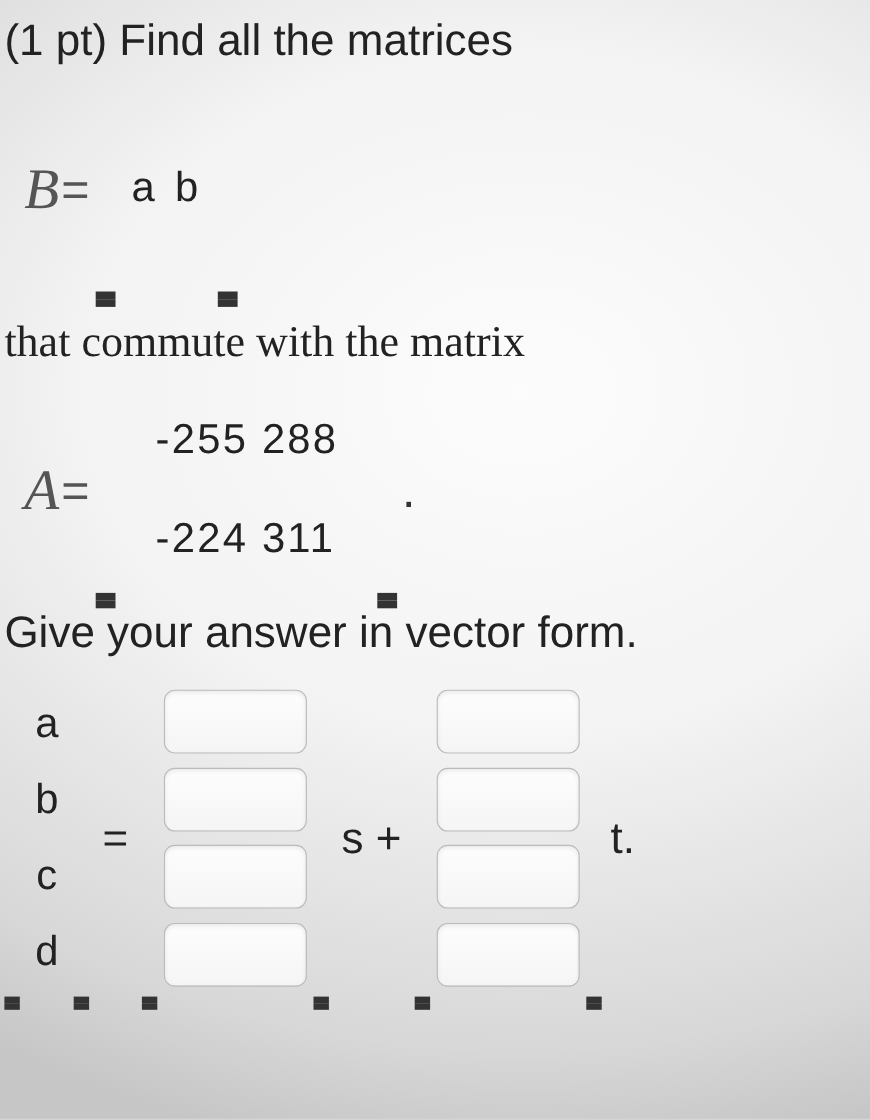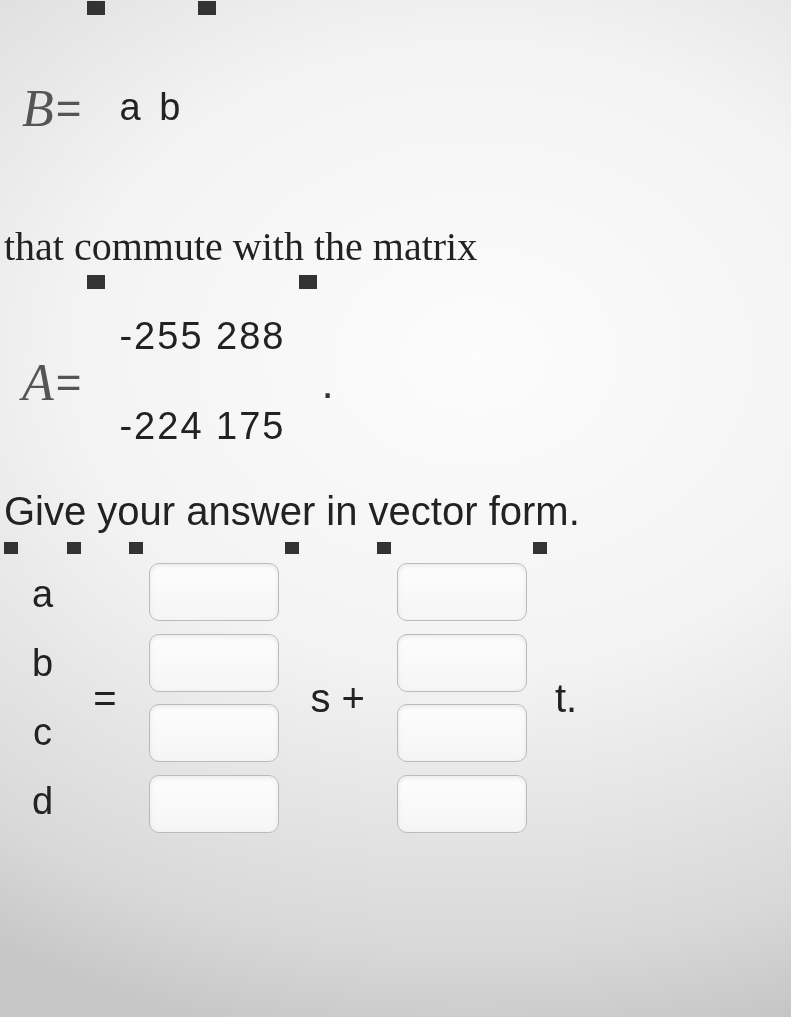--- a/index.html
+++ b/index.html
@@ -17,21 +17,21 @@
     line-height: 1.25;
   }
   .line { margin: 4px 0 10px 0; }
   .italic { font-family: "Times New Roman", Times, serif; font-style: italic; font-size: 52px; color: #555; }
   .row { display: flex; align-items: center; }
   .eqsign { font-family: Arial, sans-serif; font-size: 44px; color: #555; padding: 0 6px 0 2px; }
 
   
   .bracket {
     display: flex;
-    align-items: flex-start;
+    align-items: flex-end;
   }
   .br {
     position: relative;
     width: 18px;
   }
   .br::before, .br::after {
     content: "";
     position: absolute;
     background: #333;
   }
@@ -106,20 +106,23 @@
     font-size: 40px;
     padding-left: 2px;
   }
   .period { font-size: 44px; padding-left:4px; color:#333; align-self:center;}
 </style>
 </head>
 <body>
 
 <div class="container">
 
+  <div class="line">
+    <span>(1 pt) </span><span>Find all the matrices</span>
+  </div>
 
   <div class="row" style="margin-left:18px;">
     <span class="italic">B</span>
     <span class="eqsign">=</span>
     <div class="bracket" style="height:200px;">
       <div class="br left">
           <div class="tick-top"></div>
           <div class="tick-bot"></div>
         </div>
       <div class="matbody tall">
@@ -130,28 +133,28 @@
           <div class="tick-bot"></div>
         </div>
     </div>
   </div>
 
   <div class="line" style="margin-top:14px;font-family:Liberation Serif, serif;">that commute with the matrix</div>
 
   <div class="row" style="margin-left:18px;">
     <span class="italic">A</span>
     <span class="eqsign">=</span>
-    <div class="bracket" style="height:200px;">
+    <div class="bracket" style="height:200px;gap:22px;">
       <div class="br left">
           <div class="tick-top"></div>
           <div class="tick-bot"></div>
         </div>
       <div class="matbody tall">
         <div class="cellnum">-255 288</div>
-        <div class="cellnum">-224 175</div>
+        <div class="cellnum">-224 311</div>
       </div>
       <div class="br right">
           <div class="tick-top"></div>
           <div class="tick-bot"></div>
         </div>
     </div>
     <span class="period">.</span>
   </div>
 
   <div class="line" style="">Give your answer in vector form.</div>

